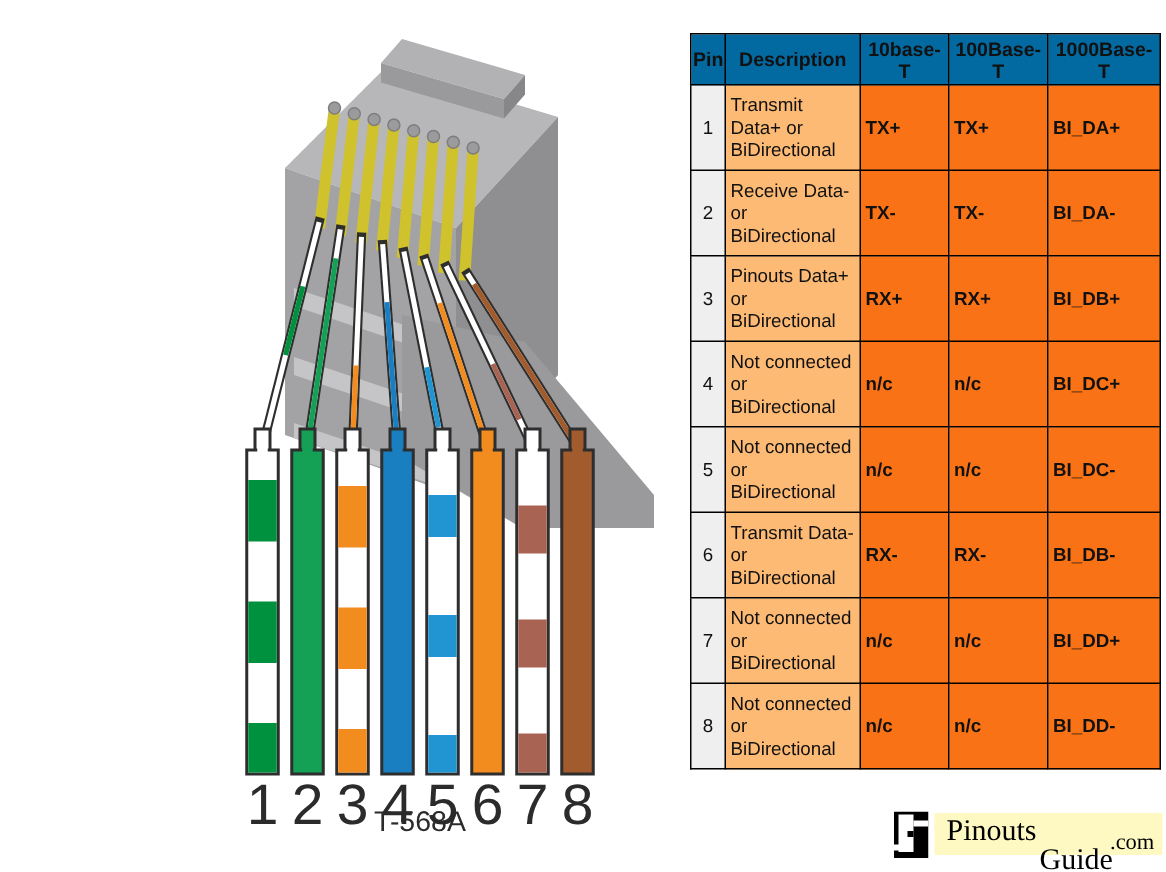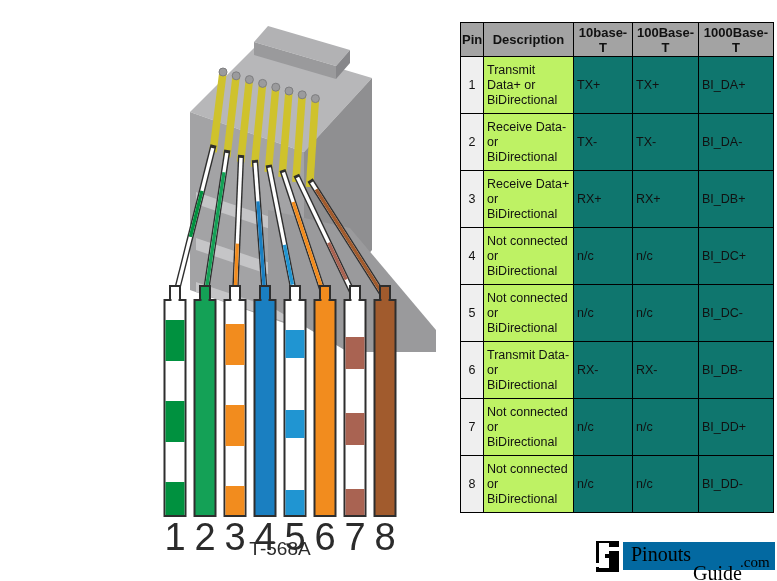--- a/index.html
+++ b/index.html
@@ -24,38 +24,38 @@
   }
 
   
   .pinout-table {
     position:absolute; left:460px; top:22px;
     border-collapse:collapse; table-layout:fixed; width:313px;
     font-family:"Liberation Sans", sans-serif; color:#111111;
   }
   .pinout-table th, .pinout-table td { border:1px solid #000000; }
   .pinout-table th {
-    background:#a3a3a3; font-weight:bold; font-size:13px;
+    background:#0369a1; font-weight:bold; font-size:13px;
     text-align:center; vertical-align:middle; height:34px; padding:1px 1px;
     line-height:15px;
   }
   .pinout-table td {
     font-size:12.5px; line-height:15px; height:57px;
     vertical-align:middle; padding:2px 3px; background:#ffffff;
   }
   .pinout-table td.pin  { background:#efefef; text-align:center; }
-  .pinout-table td.desc { background:#bef264; }
-  .pinout-table td.val  { background:#0f766e; }
+  .pinout-table td.desc { background:#fdba74; }
+  .pinout-table td.val  { background:#f97316;font-weight:bold; }
 
   
   .footer { position:absolute; left:596px; top:539px; width:181px; height:34px; }
   .footer-icon { position:absolute; left:0; top:2px; }
   .footer-strip {
     position:absolute; left:27px; top:3px; width:152px; height:28px;
-    background:#0369a1;
+    background:#fef9c3;
   }
   .brand { position:absolute; font-family:"Liberation Serif", serif; color:#000000; }
   .brand-1 { left:8px;   top:1px;  font-size:20px; }
   .brand-2 { left:70px;  top:20px;  font-size:20px; }
   .brand-3 { left:117px; top:12px; font-size:15px; }
 </style>
 </head>
 <body>
 
 <div class="page">
@@ -203,21 +203,21 @@
       </tr>
       <tr>
         <td class="pin">2</td>
         <td class="desc">Receive Data- or BiDirectional</td>
         <td class="val">TX-</td>
         <td class="val">TX-</td>
         <td class="val">BI_DA-</td>
       </tr>
       <tr>
         <td class="pin">3</td>
-        <td class="desc">Receive Data+ or BiDirectional</td>
+        <td class="desc">Pinouts Data+ or BiDirectional</td>
         <td class="val">RX+</td>
         <td class="val">RX+</td>
         <td class="val">BI_DB+</td>
       </tr>
       <tr>
         <td class="pin">4</td>
         <td class="desc">Not connected or BiDirectional</td>
         <td class="val">n/c</td>
         <td class="val">n/c</td>
         <td class="val">BI_DC+</td>

